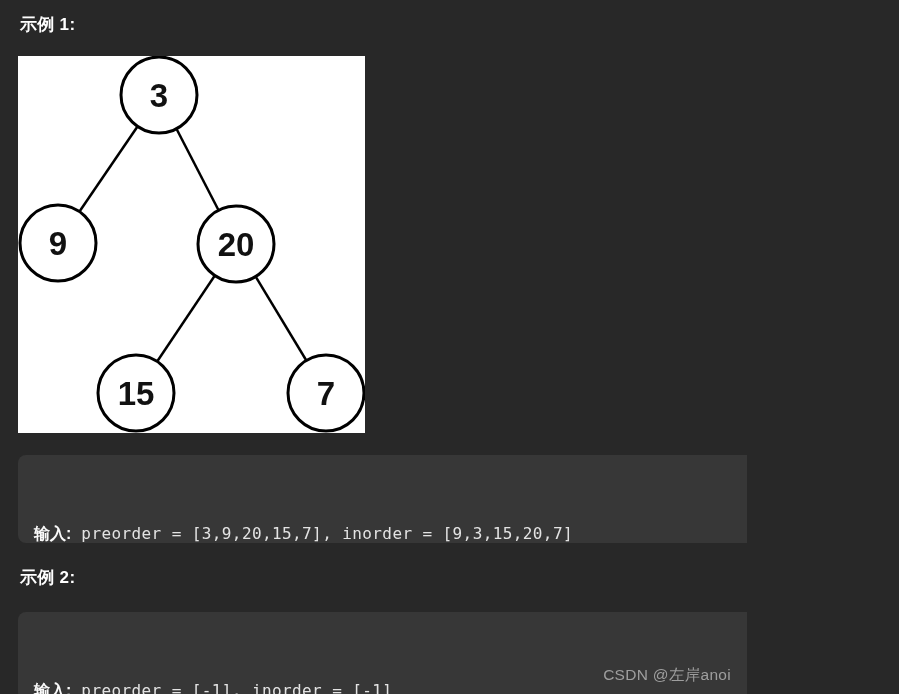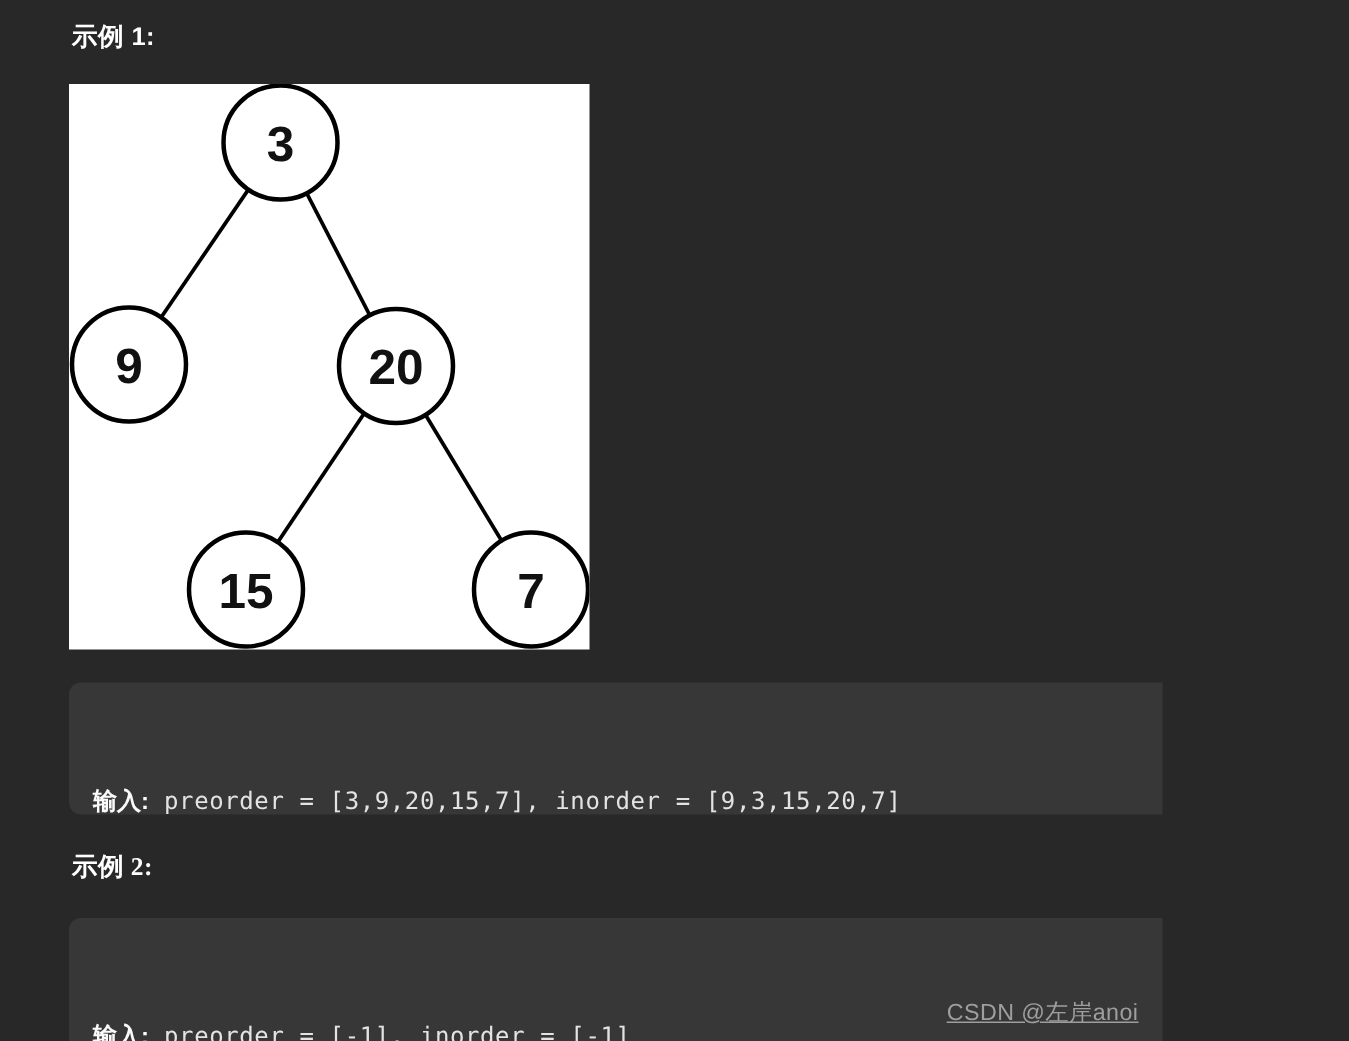--- a/index.html
+++ b/index.html
@@ -4,32 +4,31 @@
 <style>
   * { margin: 0; padding: 0; box-sizing: border-box; }
   html, body { background: #282828; }
   .screen {
     position: relative;
     width: 747px;
     height: 694px;
     background: #282828;
     overflow: hidden;
     font-family: "Liberation Sans", sans-serif;
-    margin-left: 28px;
   }
   .example-heading {
     position: absolute;
     left: 20px;
     color: #ffffff;
     font-size: 17px;
     font-weight: bold;
     letter-spacing: 0.3px;
   }
   .heading-1 { top: 13px; }
-  .heading-2 { top: 566px; font-family: Liberation Serif, serif; }
+  .heading-2 { top: 566px; }
   .tree-figure {
     position: absolute;
     left: 18px;
     top: 56px;
     width: 347px;
     height: 377px;
     background: #ffffff;
   }
   .tree-figure svg { display: block; width: 100%; height: 100%; }
   .tree-edge { stroke: #000000; stroke-width: 2.5; }
@@ -64,21 +63,20 @@
     color: #fafafa;
     letter-spacing: 0;
   }
   .watermark {
     position: absolute;
     right: 16px;
     top: 665px;
     color: #9e9e9e;
     font-size: 15.5px;
     letter-spacing: 0.3px;
-    text-decoration: underline;
   }
 </style>
 </head>
 <body>
 
 <div class="screen">
 
   <div class="example-heading heading-1">示例 1:</div>
 
   <div class="tree-figure">

